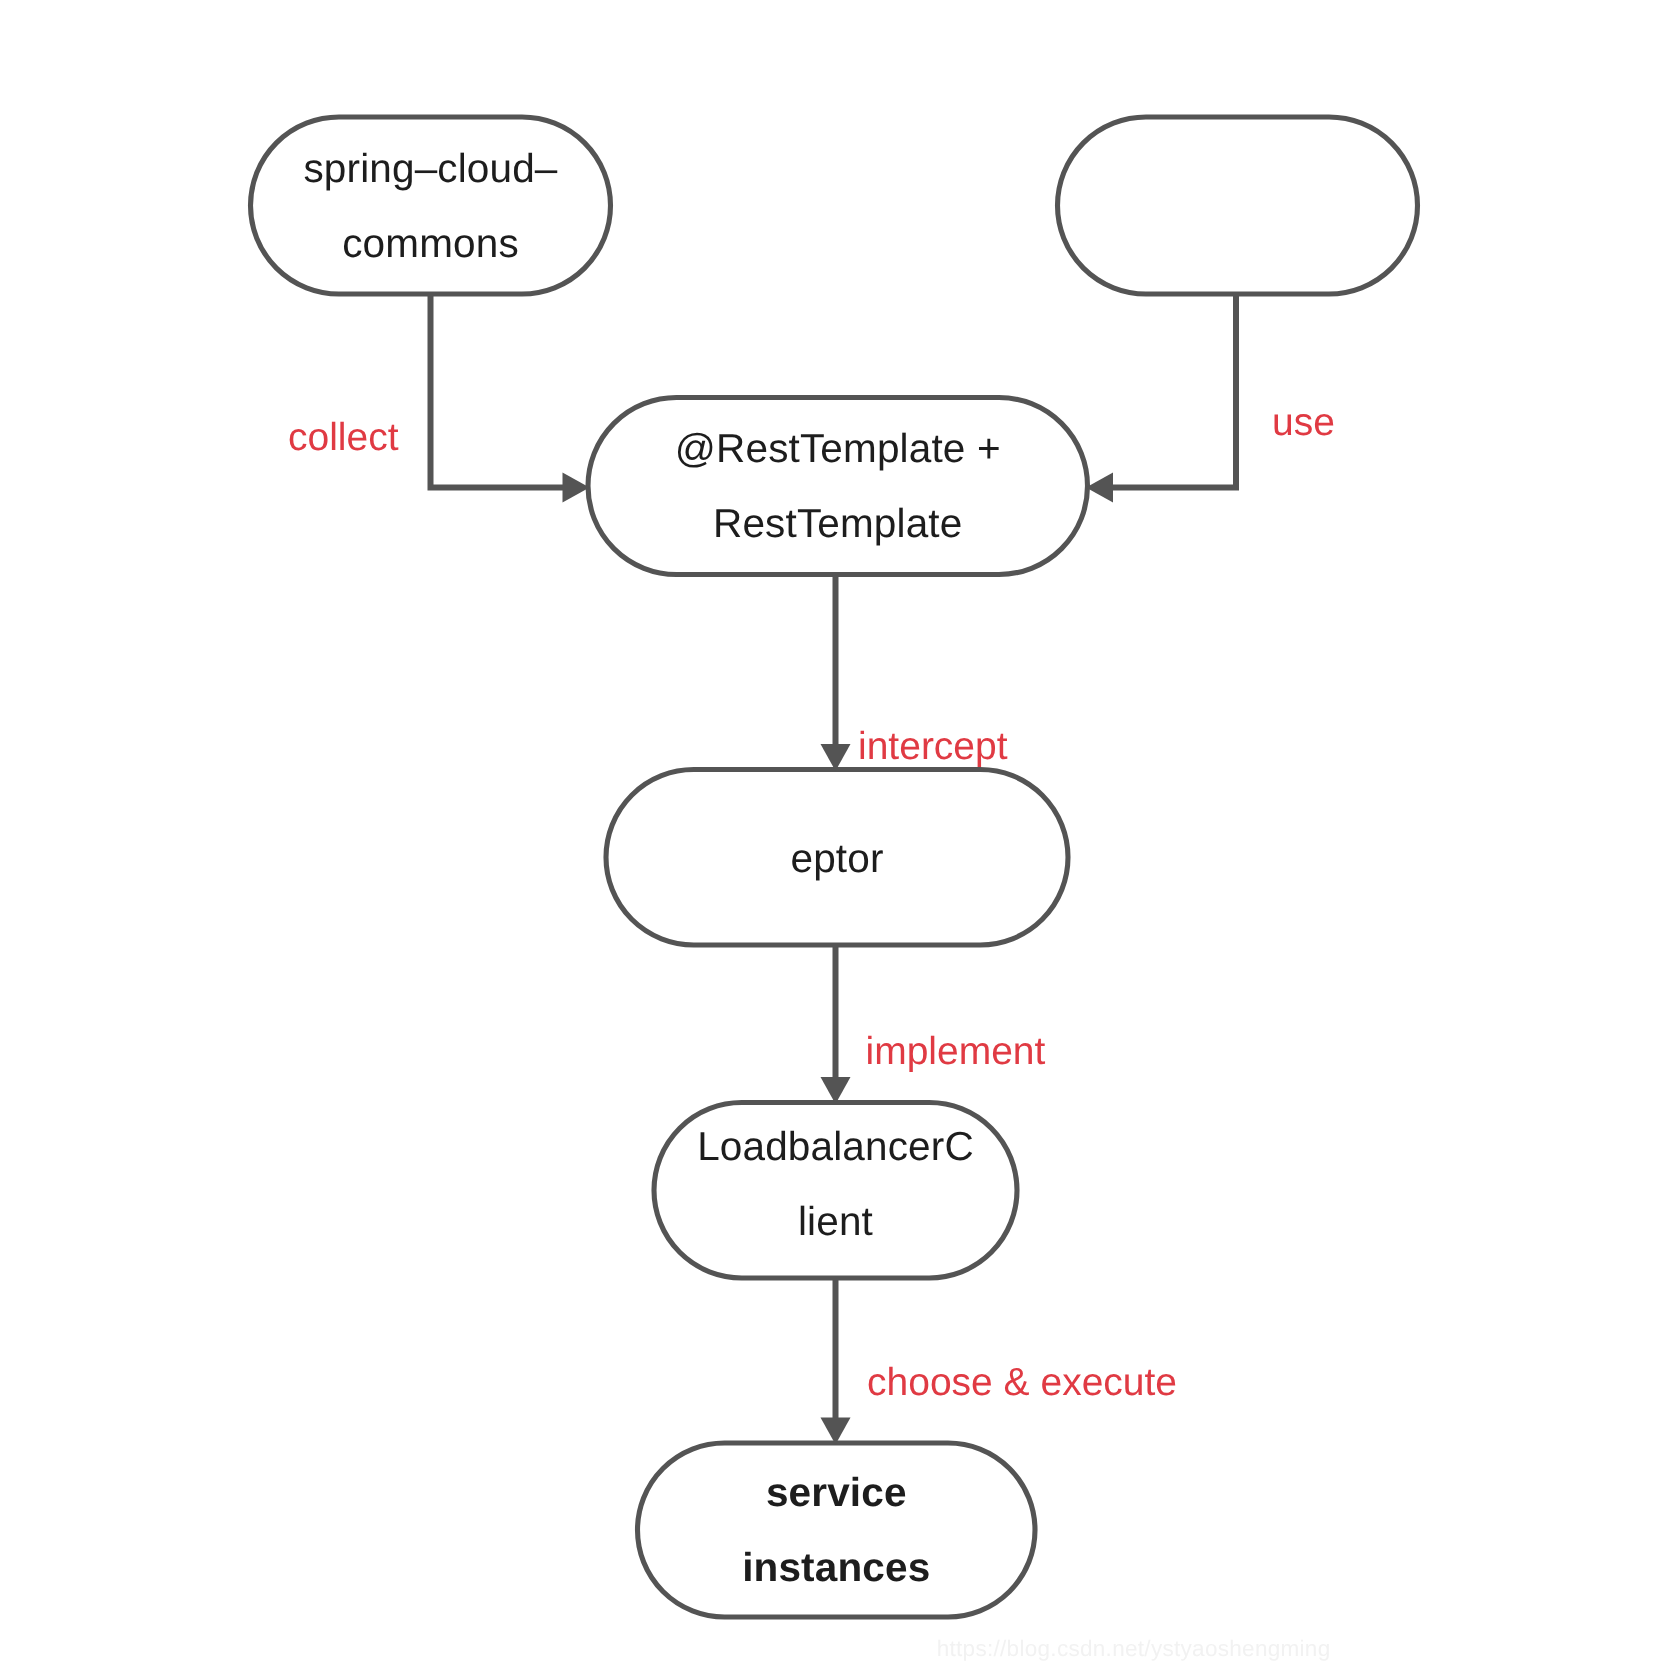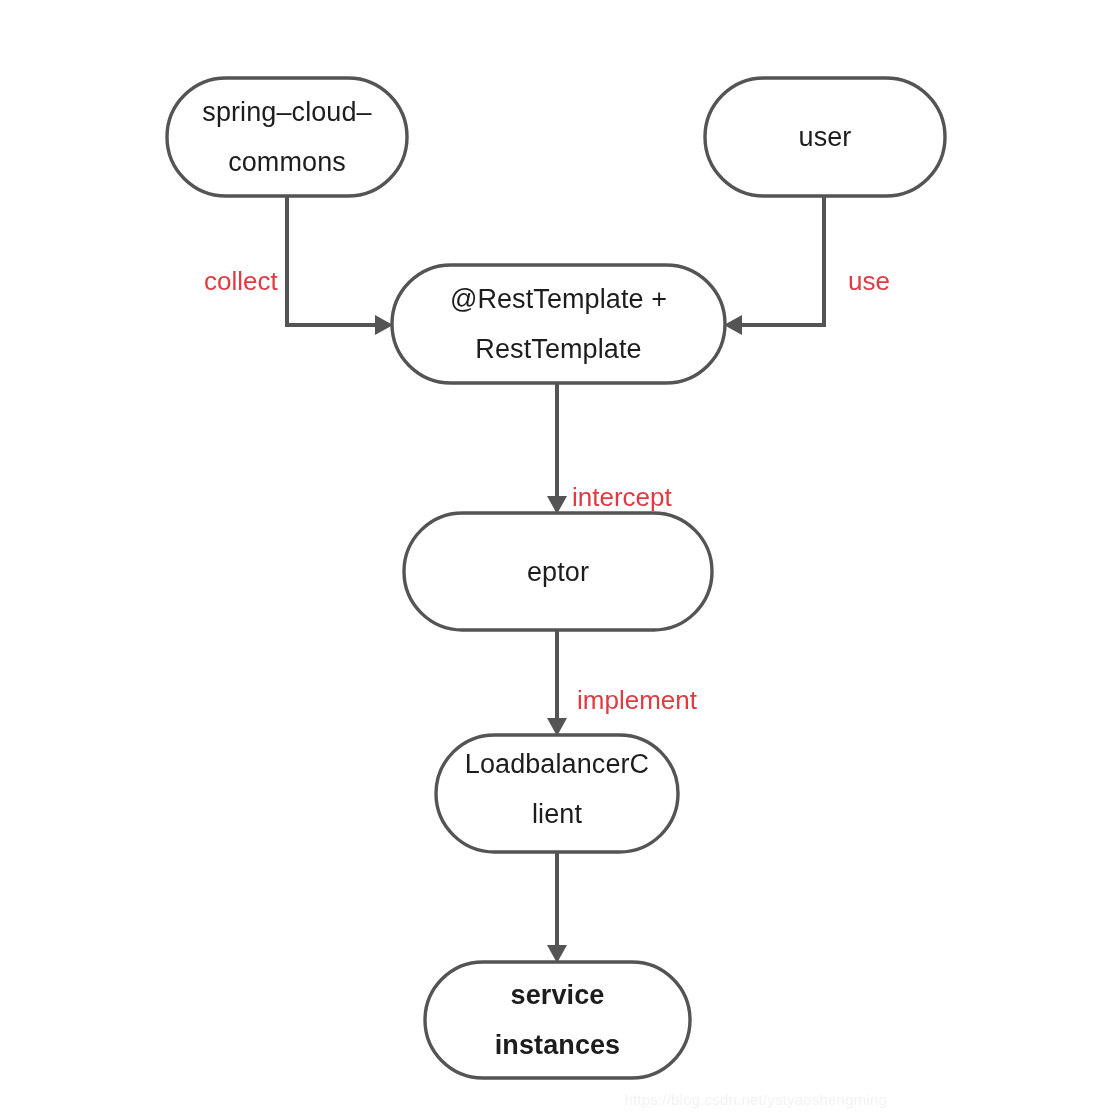--- a/index.html
+++ b/index.html
@@ -118,47 +118,45 @@
       <path class="edge-path" d="M 557 852 L 557 949"></path>
       <path class="edge-head" d="M 557 963 L 547 945 L 567 945 Z"></path>
     </g>
   </svg>
 
   <div class="node-label" style="left:167px; top:78px; width:240px; height:118px;">
     <span class="line">spring–cloud–</span>
     <span class="line">commons</span>
   </div>
 
-  <div class="node-label" style="left:705px; top:78px; width:240px; height:118px;">
-    <span class="line">user</span>
-  </div>
 
   <div class="node-label" style="left:392px; top:265px; width:333px; height:118px;">
     <span class="line">@RestTemplate +</span>
     <span class="line">RestTemplate</span>
   </div>
 
   <div class="node-label" style="left:404px; top:513px; width:308px; height:117px;">
     <span class="line">eptor</span>
   </div>
 
   <div class="node-label" style="left:436px; top:730px; width:242px; height:117px;">
     <span class="line">LoadbalancerC</span>
     <span class="line">lient</span>
   </div>
 
   <div class="node-label" style="left:425px; top:962px; width:265px; height:116px;font-weight:bold;">
     <span class="line">service</span>
     <span class="line">instances</span>
   </div>
 
-  <div class="edge-label" style="left:192px; top:266px;margin-left:12px;">collect</div>
+  <div class="edge-label" style="left:192px; top:276px;">collect</div>
 
   <div class="edge-label" style="left:848px; top:266px;">use</div>
 
   <div class="edge-label" style="left:572px; top:454px;margin-top:28px;">intercept</div>
 
   <div class="edge-label" style="left:577px; top:685px;">implement</div>
 
+  <div class="edge-label" style="left:578px; top:906px;">choose &amp; execute</div>
 
   <div class="watermark">https://blog.csdn.net/ystyaoshengming</div>
 
 </div>
 
 </body></html>

